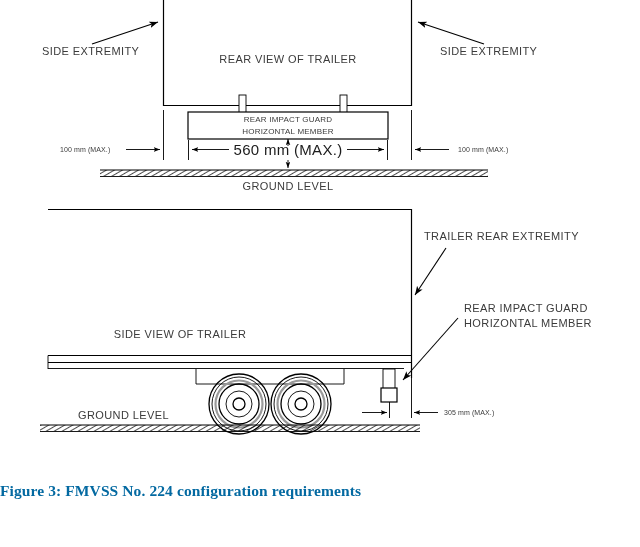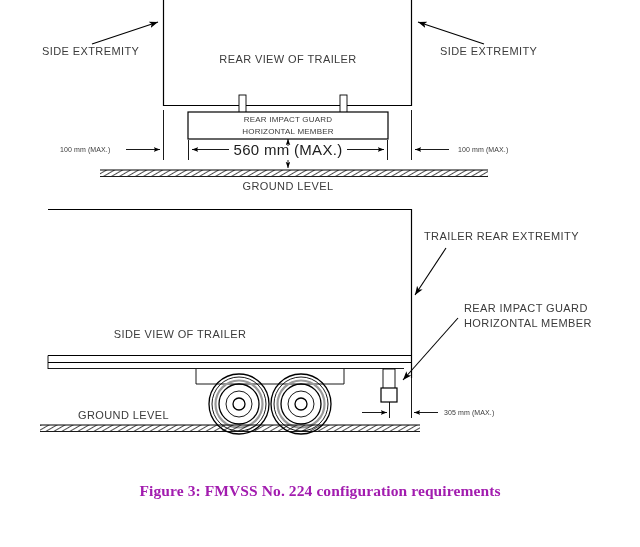--- a/index.html
+++ b/index.html
@@ -45,25 +45,25 @@
   .diagram-text.big {
     font-size: 15px;
     letter-spacing: 0.3px;
     fill: #1c1c1c;
   }
   .caption {
     position: absolute;
     left: 0;
     top: 482px;
     width: 640px;
-    text-align: center;
+    text-align: left;
     font-family: "Liberation Serif", serif;
     font-weight: bold;
     font-size: 15.5px;
-    color: #a21caf;
+    color: #0369a1;
     letter-spacing: 0.1px;
   }
   .ln {
     stroke: #000000;
     fill: none;
     stroke-width: 1.2;
   }
   .ln-thin {
     stroke: #000000;
     fill: none;

